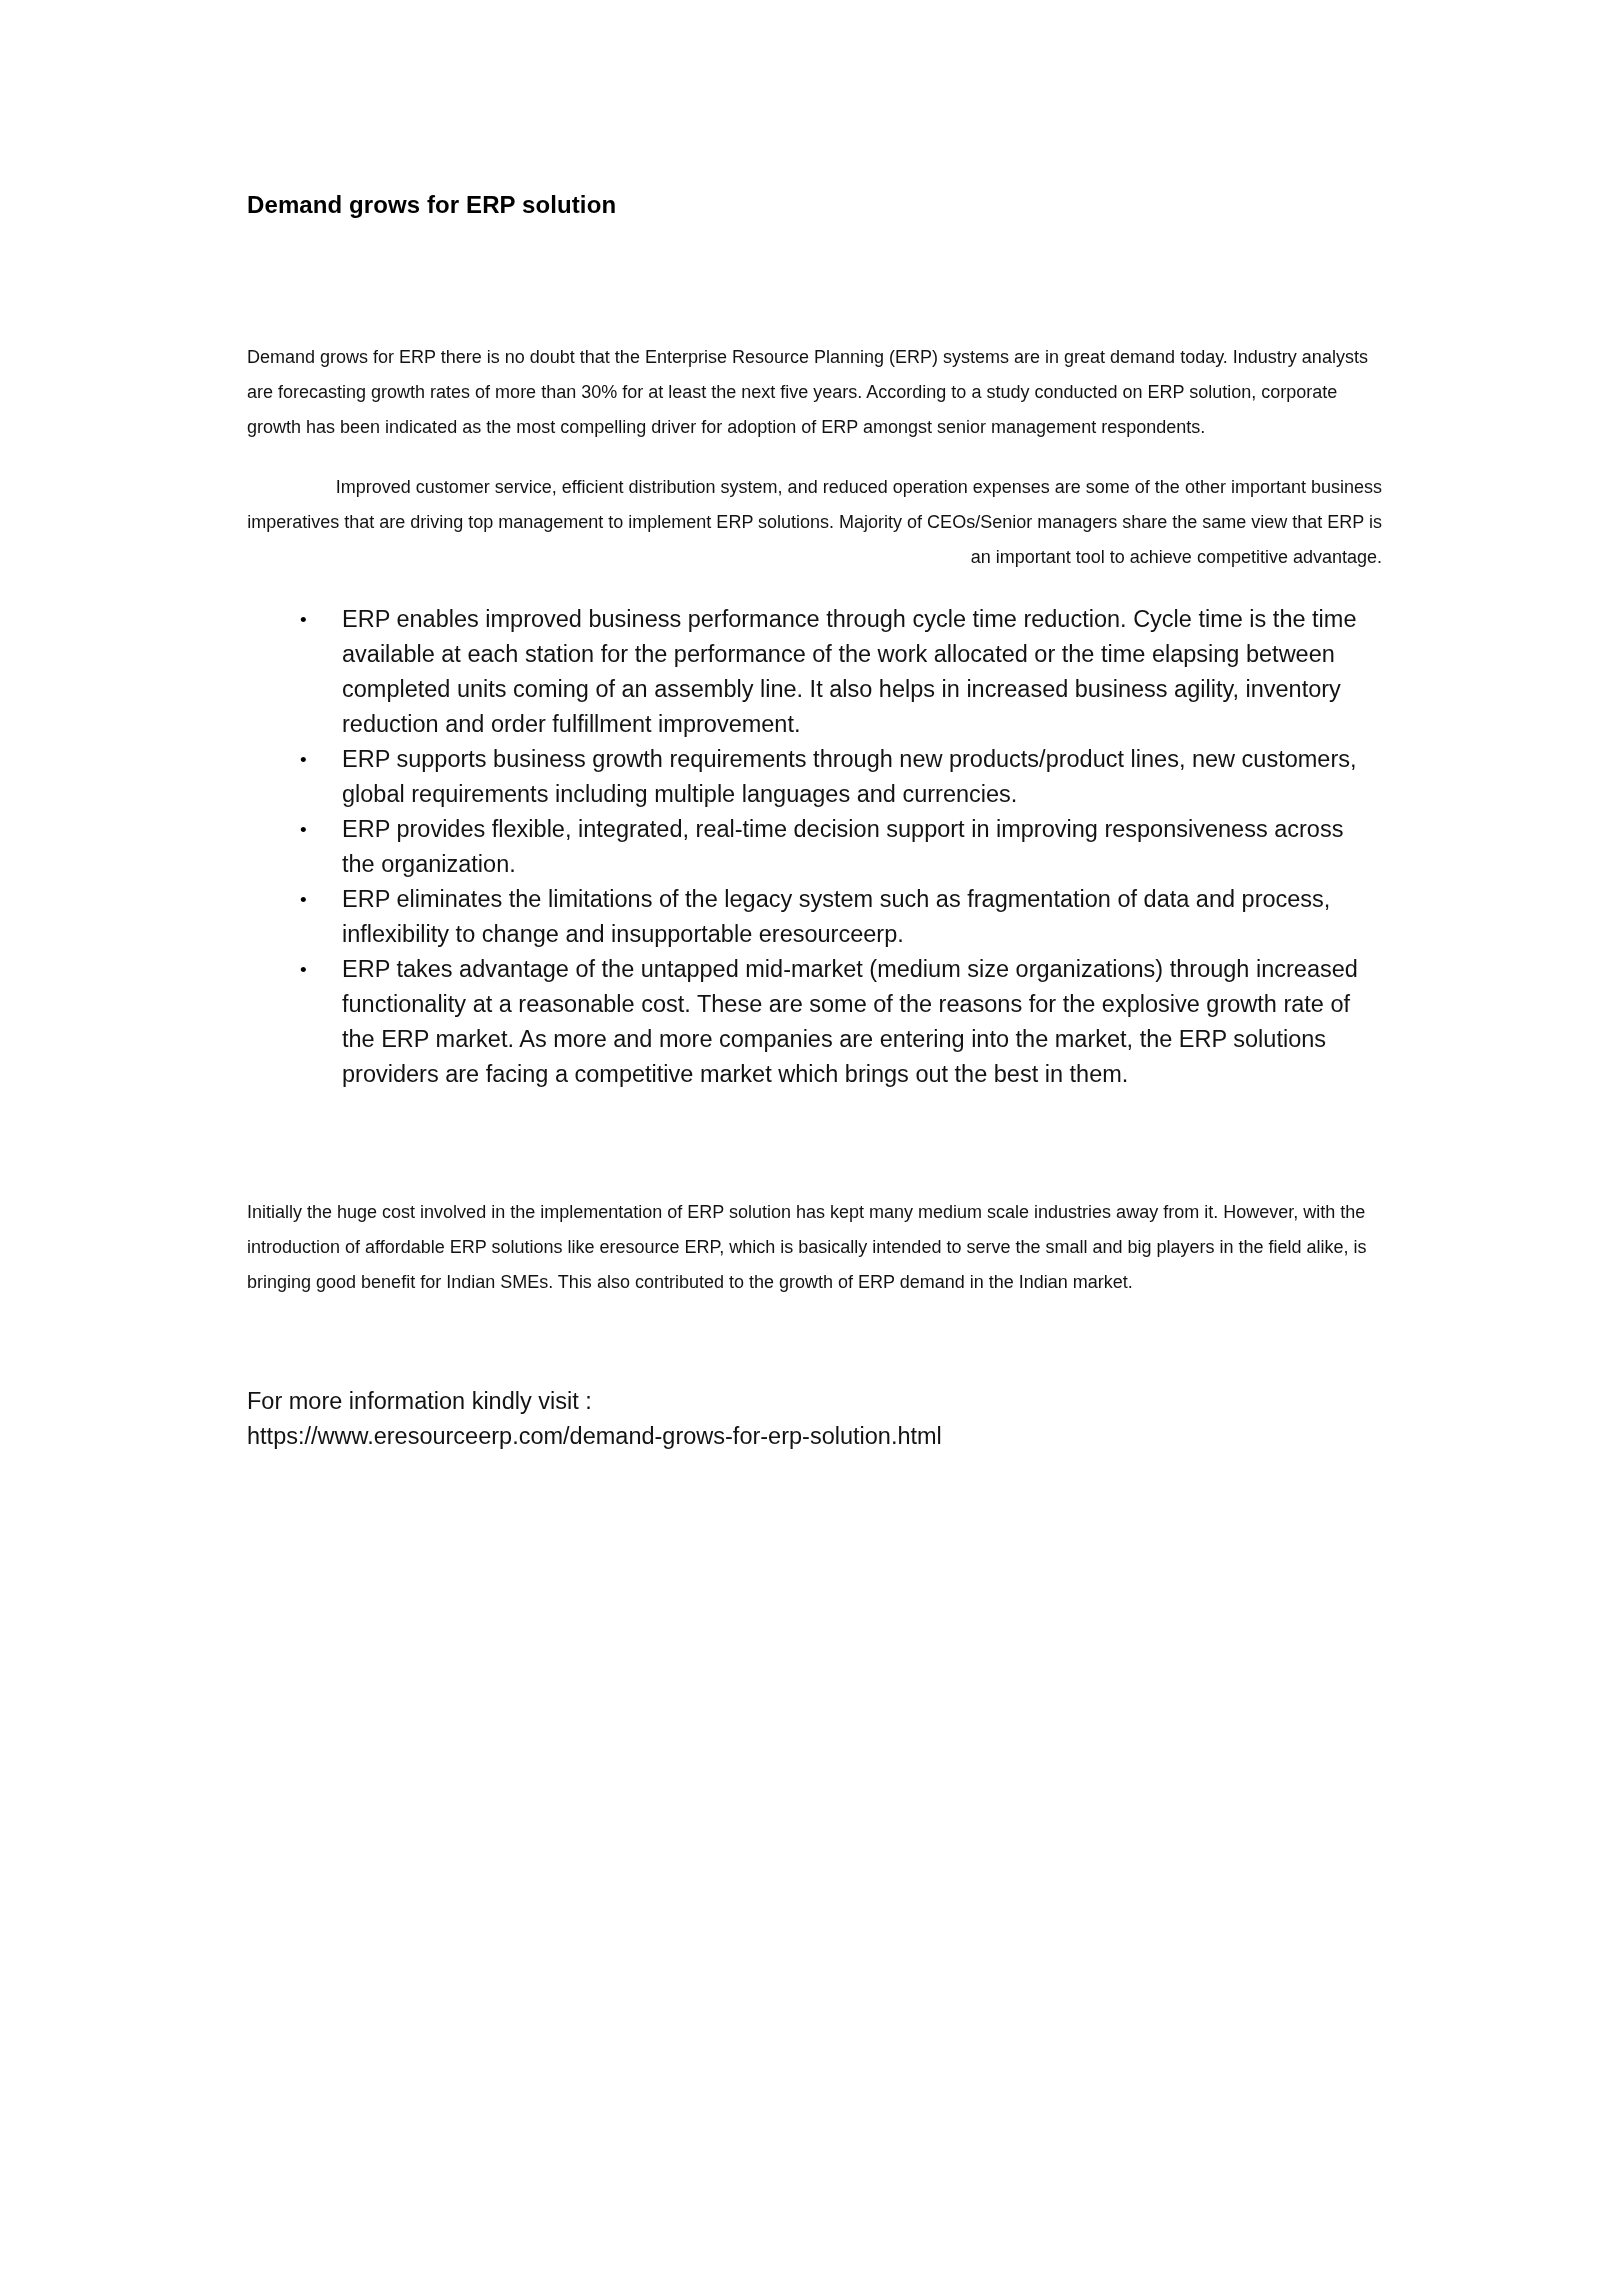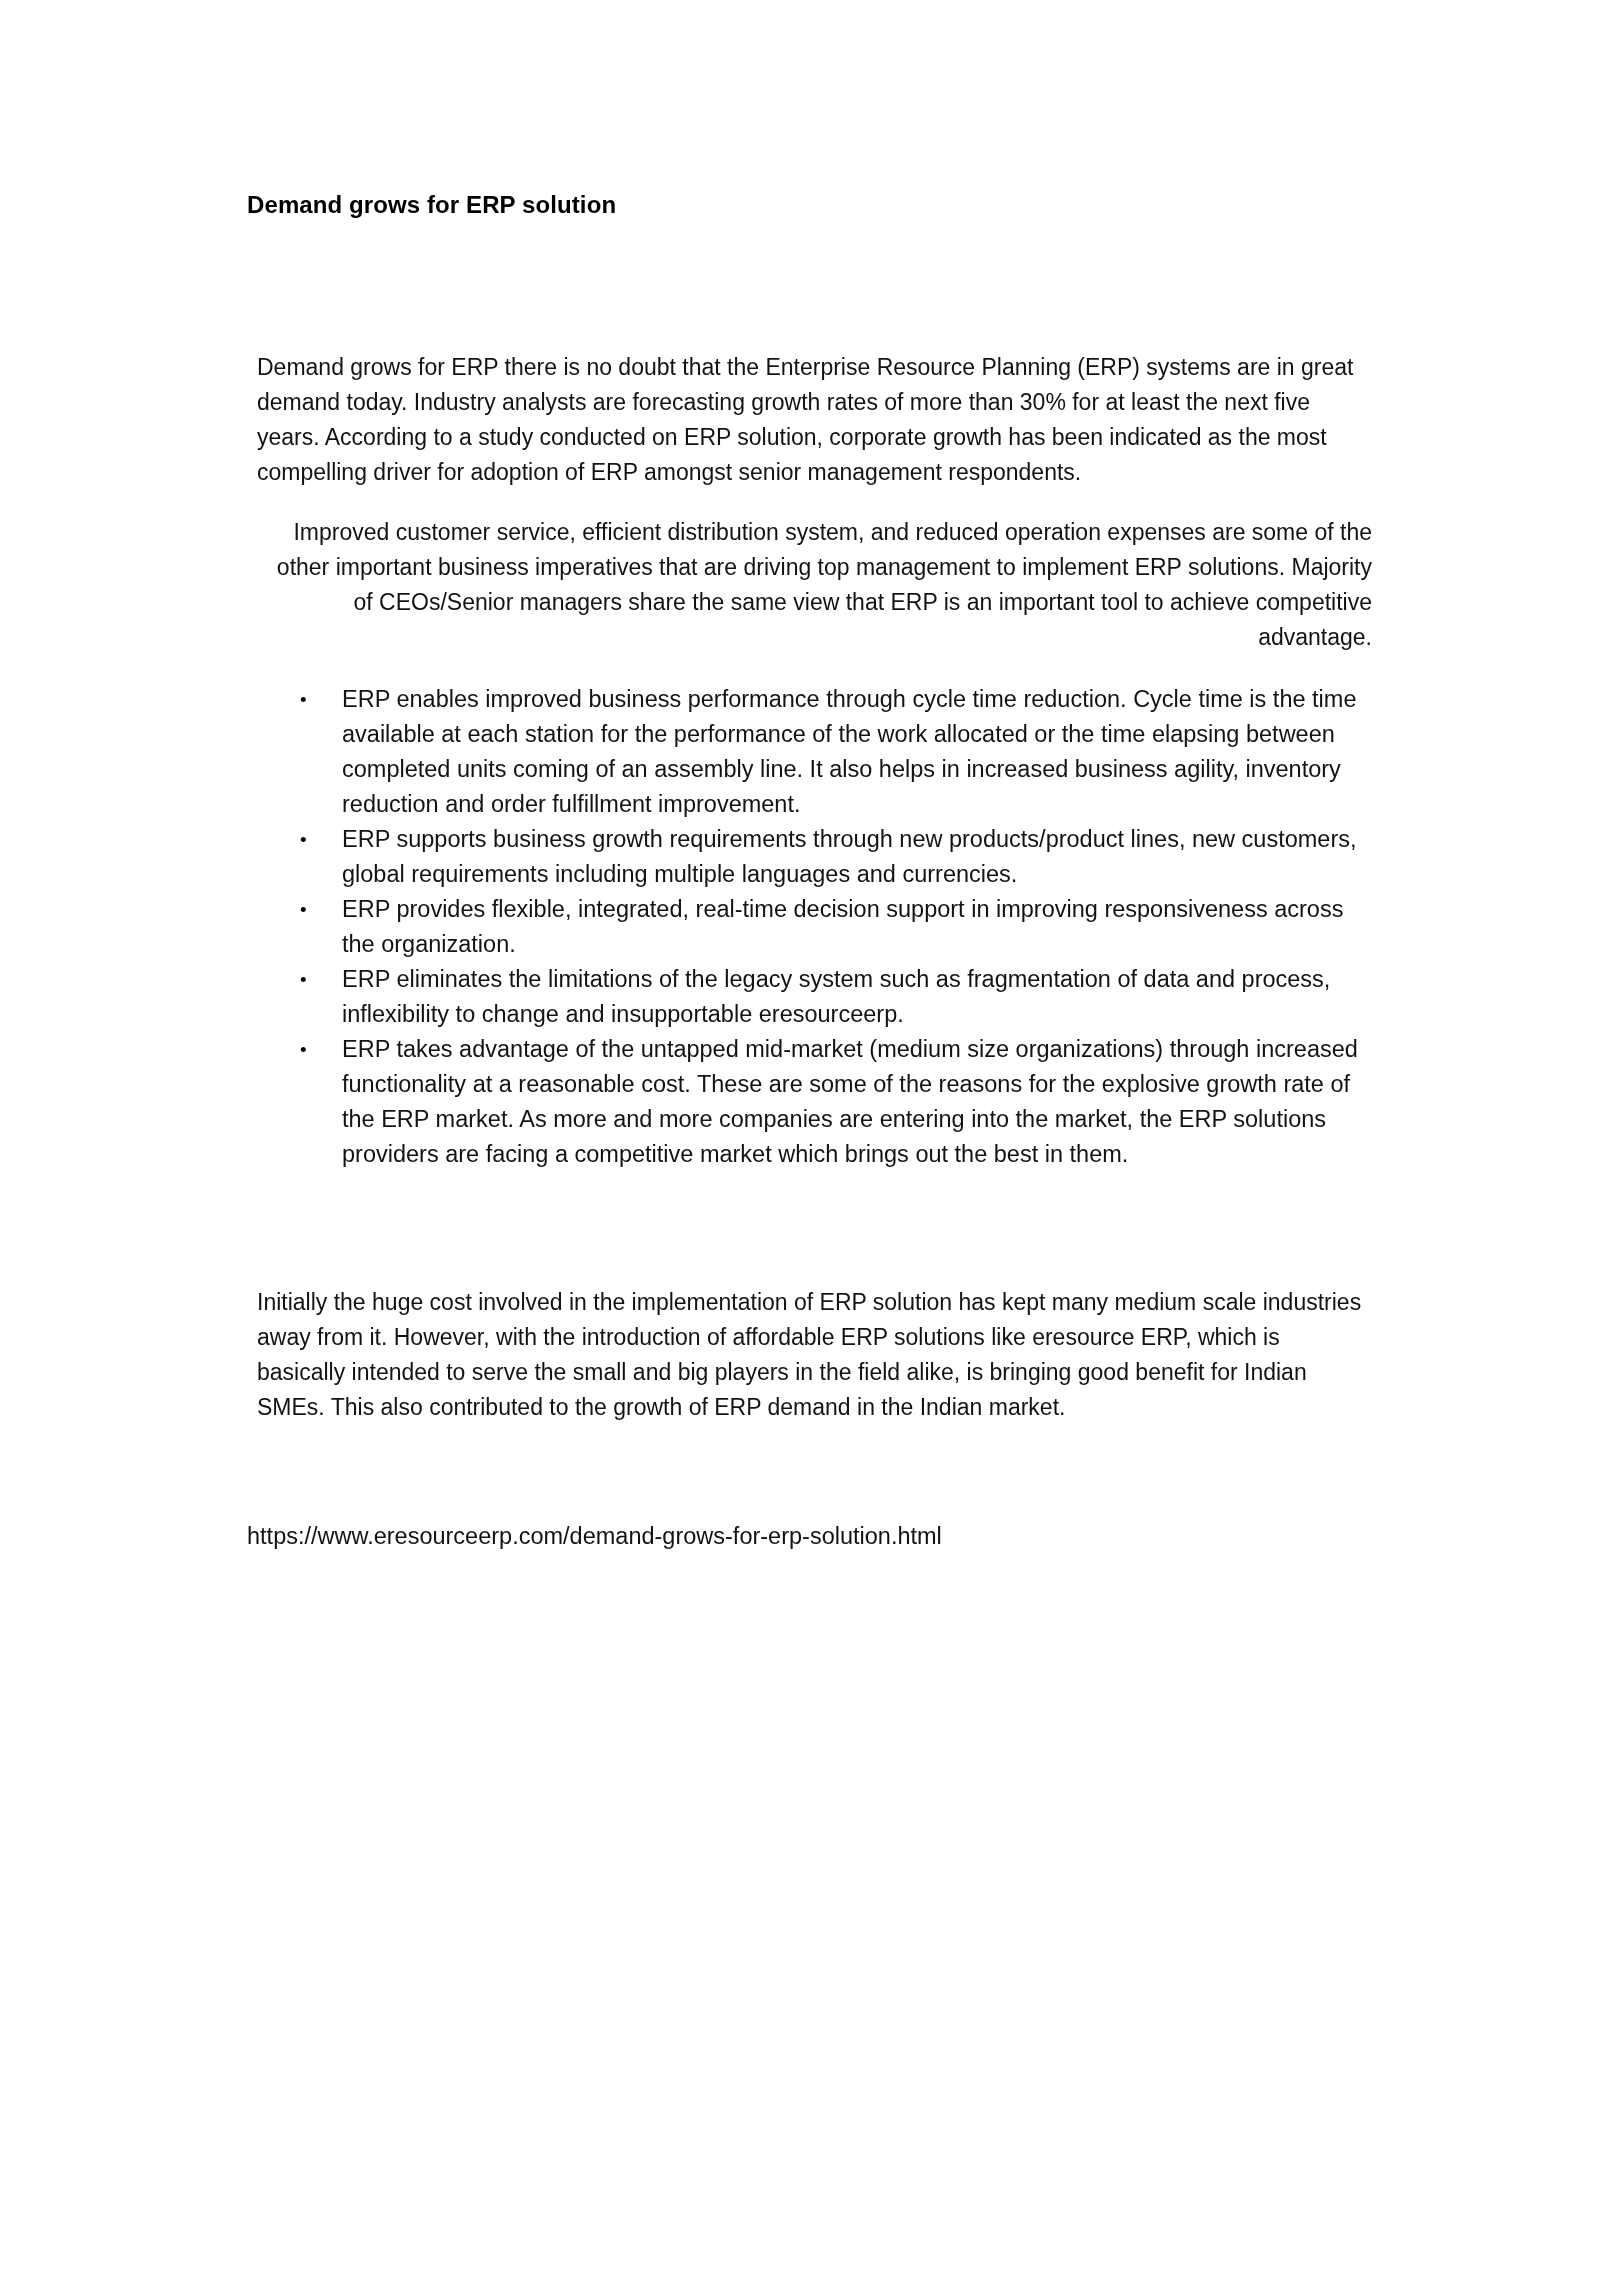--- a/index.html
+++ b/index.html
@@ -30,23 +30,23 @@
     font-size: 24px;
     font-weight: bold;
     line-height: 1.25;
     letter-spacing: 0.1px;
     margin: 0 0 0 0;
   }
   .gap-after-title {
     height: 120px;
   }
   .para {
-    font-size: 23px;
+    font-size: 18px;
     line-height: 35px;
-    margin: 10px;
+    margin: 0;
     text-align: left;
     color: #131313;
   }
   .para + .para {
     margin-top: 25px;
     text-align: right;
   }
   .lead-in {
     font-size: 23.5px;
     line-height: 35px;
@@ -130,18 +130,19 @@
         <span class="bullet-text">ERP takes advantage of the untapped mid-market (medium size organizations) through increased functionality at a reasonable cost. These are some of the reasons for the explosive growth rate of the ERP market. As more and more companies are entering into the market, the ERP solutions providers are facing a competitive market which brings out the best in them.</span>
       </li>
     </ul>
 
     <div class="spacer-before-closing"></div>
 
     <p class="para">Initially the huge cost involved in the implementation of ERP solution has kept many medium scale industries away from it. However, with the introduction of affordable ERP solutions like eresource ERP, which is basically intended to serve the small and big players in the field alike, is bringing good benefit for Indian SMEs. This also contributed to the growth of ERP demand in the Indian market.</p>
 
     <div class="spacer-before-contact"></div>
 
+    <p class="contact-line">For more information kindly visit :</p>
 
     <p class="contact-line">https://www.eresourceerp.com/demand-grows-for-erp-solution.html</p>
 
   </div>
 </div>
 
 
 </body></html>

